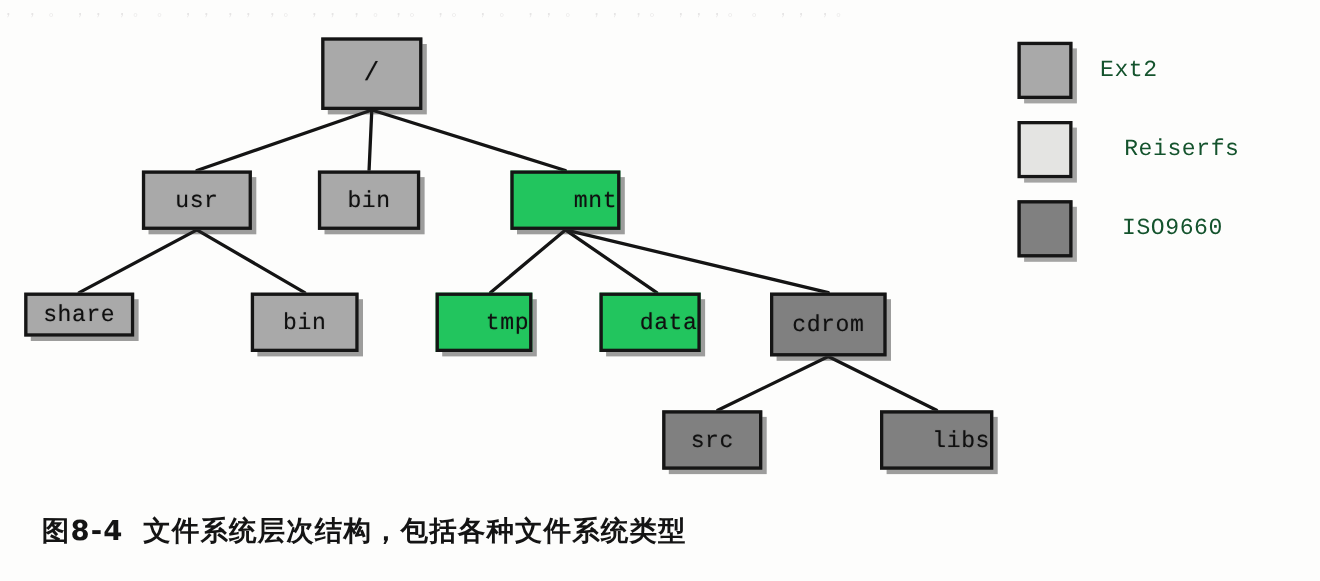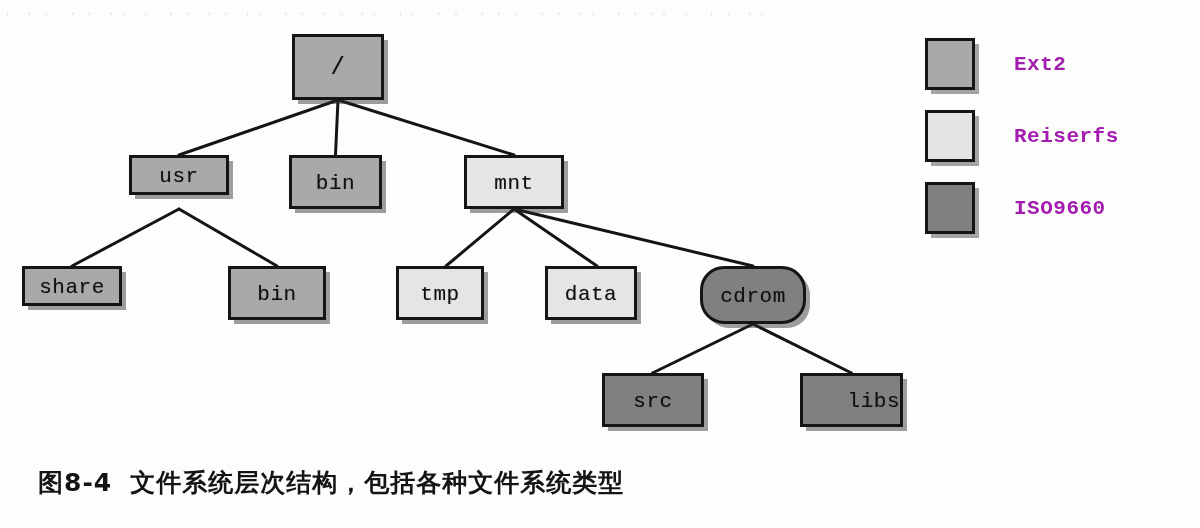--- a/index.html
+++ b/index.html
@@ -60,21 +60,21 @@
     align-items: center;
     justify-content: center;
     font-family: "Liberation Mono", "DejaVu Sans Mono", monospace;
     font-size: 21px;
     color: #101010;
     letter-spacing: 0.5px;
     box-shadow: 5px 5px 0 -1px rgba(40,40,40,0.45);
     text-shadow: 0 0 1px rgba(0,0,0,0.35);
   }
   .node.fs-ext2      { background: #a9a9a9; }
-  .node.fs-reiserfs  { background: #e5e5e5; }
+  .node.fs-reiserfs  { background: #22c55e; justify-content: flex-end; }
   .node.fs-iso9660   { background: #808080; }
 
   .node .node-label {
     display: block;
     line-height: 1;
     transform: translateY(1px);
   }
   .node.root .node-label {
     font-size: 24px;
   }
@@ -98,27 +98,26 @@
     height: 52px;
     box-sizing: border-box;
     border: 3px solid #151515;
     box-shadow: 5px 5px 0 -1px rgba(40,40,40,0.42);
     flex: 0 0 auto;
   }
   .legend-swatch.fs-ext2     { background: #a9a9a9; }
   .legend-swatch.fs-reiserfs { background: #e4e4e2; }
   .legend-swatch.fs-iso9660  { background: #808080; }
   .legend-label {
-    margin-left: 39px;
+    margin-left: 25px;
     font-family: "Liberation Mono", "DejaVu Sans Mono", monospace;
     font-size: 21px;
-    color: #a21caf;
+    color: #14532d;
     letter-spacing: 0.5px;
     white-space: nowrap;
-    font-weight: bold;
   }
 
   
   #caption {
     position: absolute;
     left: 0;
     top: 466px;
     width: 1200px;
     text-align: left;
     font-family: "DejaVu Sans", "Liberation Sans", sans-serif;
@@ -150,62 +149,62 @@
         <line x1="514" y1="209" x2="753" y2="266"></line>
         <line x1="753" y1="324" x2="652.5" y2="373"></line>
         <line x1="753" y1="324" x2="851.5" y2="373"></line>
       </g>
   </svg>
 
   <div id="nodes">
       <div class="node fs-ext2 root" style="left: 292px; top: 34px; width: 92px; height: 66px;">
         <span class="node-label">/</span>
       </div>
-      <div class="node fs-ext2" style="left: 129px; top: 155px; width: 100px; height: 40px;">
+      <div class="node fs-ext2" style="left: 129px; top: 155px; width: 100px; height: 54px;">
         <span class="node-label">usr</span>
       </div>
       <div class="node fs-ext2" style="left: 289px; top: 155px; width: 93px; height: 54px;">
         <span class="node-label">bin</span>
       </div>
       <div class="node fs-reiserfs" style="left: 464px; top: 155px; width: 100px; height: 54px;">
         <span class="node-label">mnt</span>
       </div>
       <div class="node fs-ext2" style="left: 22px; top: 266px; width: 100px; height: 40px;">
         <span class="node-label">share</span>
       </div>
       <div class="node fs-ext2" style="left: 228px; top: 266px; width: 98px; height: 54px;">
         <span class="node-label">bin</span>
       </div>
       <div class="node fs-reiserfs" style="left: 396px; top: 266px; width: 88px; height: 54px;">
         <span class="node-label">tmp</span>
       </div>
       <div class="node fs-reiserfs" style="left: 545px; top: 266px; width: 92px; height: 54px;">
         <span class="node-label">data</span>
       </div>
-      <div class="node fs-iso9660" style="left: 700px; top: 266px; width: 106px; height: 58px; border-radius: 24px;">
+      <div class="node fs-iso9660" style="left: 700px; top: 266px; width: 106px; height: 58px;">
         <span class="node-label">cdrom</span>
       </div>
-      <div class="node fs-iso9660" style="left: 602px; top: 373px; width: 102px; height: 54px;">
+      <div class="node fs-iso9660" style="left: 602px; top: 373px; width: 91px; height: 54px;">
         <span class="node-label">src</span>
       </div>
       <div class="node fs-iso9660" style="left: 800px; top: 373px; width: 103px; height: 54px; justify-content: flex-end;">
         <span class="node-label">libs</span>
       </div>
     </div>
 
   <div id="legend">
       <div class="legend-row" style="top: 8px;">
         <div class="legend-swatch fs-ext2"></div>
         <span class="legend-label">Ext2</span>
       </div>
-      <div class="legend-row" style="top: 80px;">
+      <div class="legend-row" style="top: 80px; gap: 22px;">
         <div class="legend-swatch fs-reiserfs"></div>
         <span class="legend-label">Reiserfs</span>
       </div>
-      <div class="legend-row" style="top: 152px;">
+      <div class="legend-row" style="top: 152px; gap: 20px;">
         <div class="legend-swatch fs-iso9660"></div>
         <span class="legend-label">ISO9660</span>
       </div>
     </div>
 
 </div>
 
 <div id="caption">
   <span class="caption-num">图8-4</span><span class="caption-body">文件系统层次结构，包括各种文件系统类型</span>
 </div>

